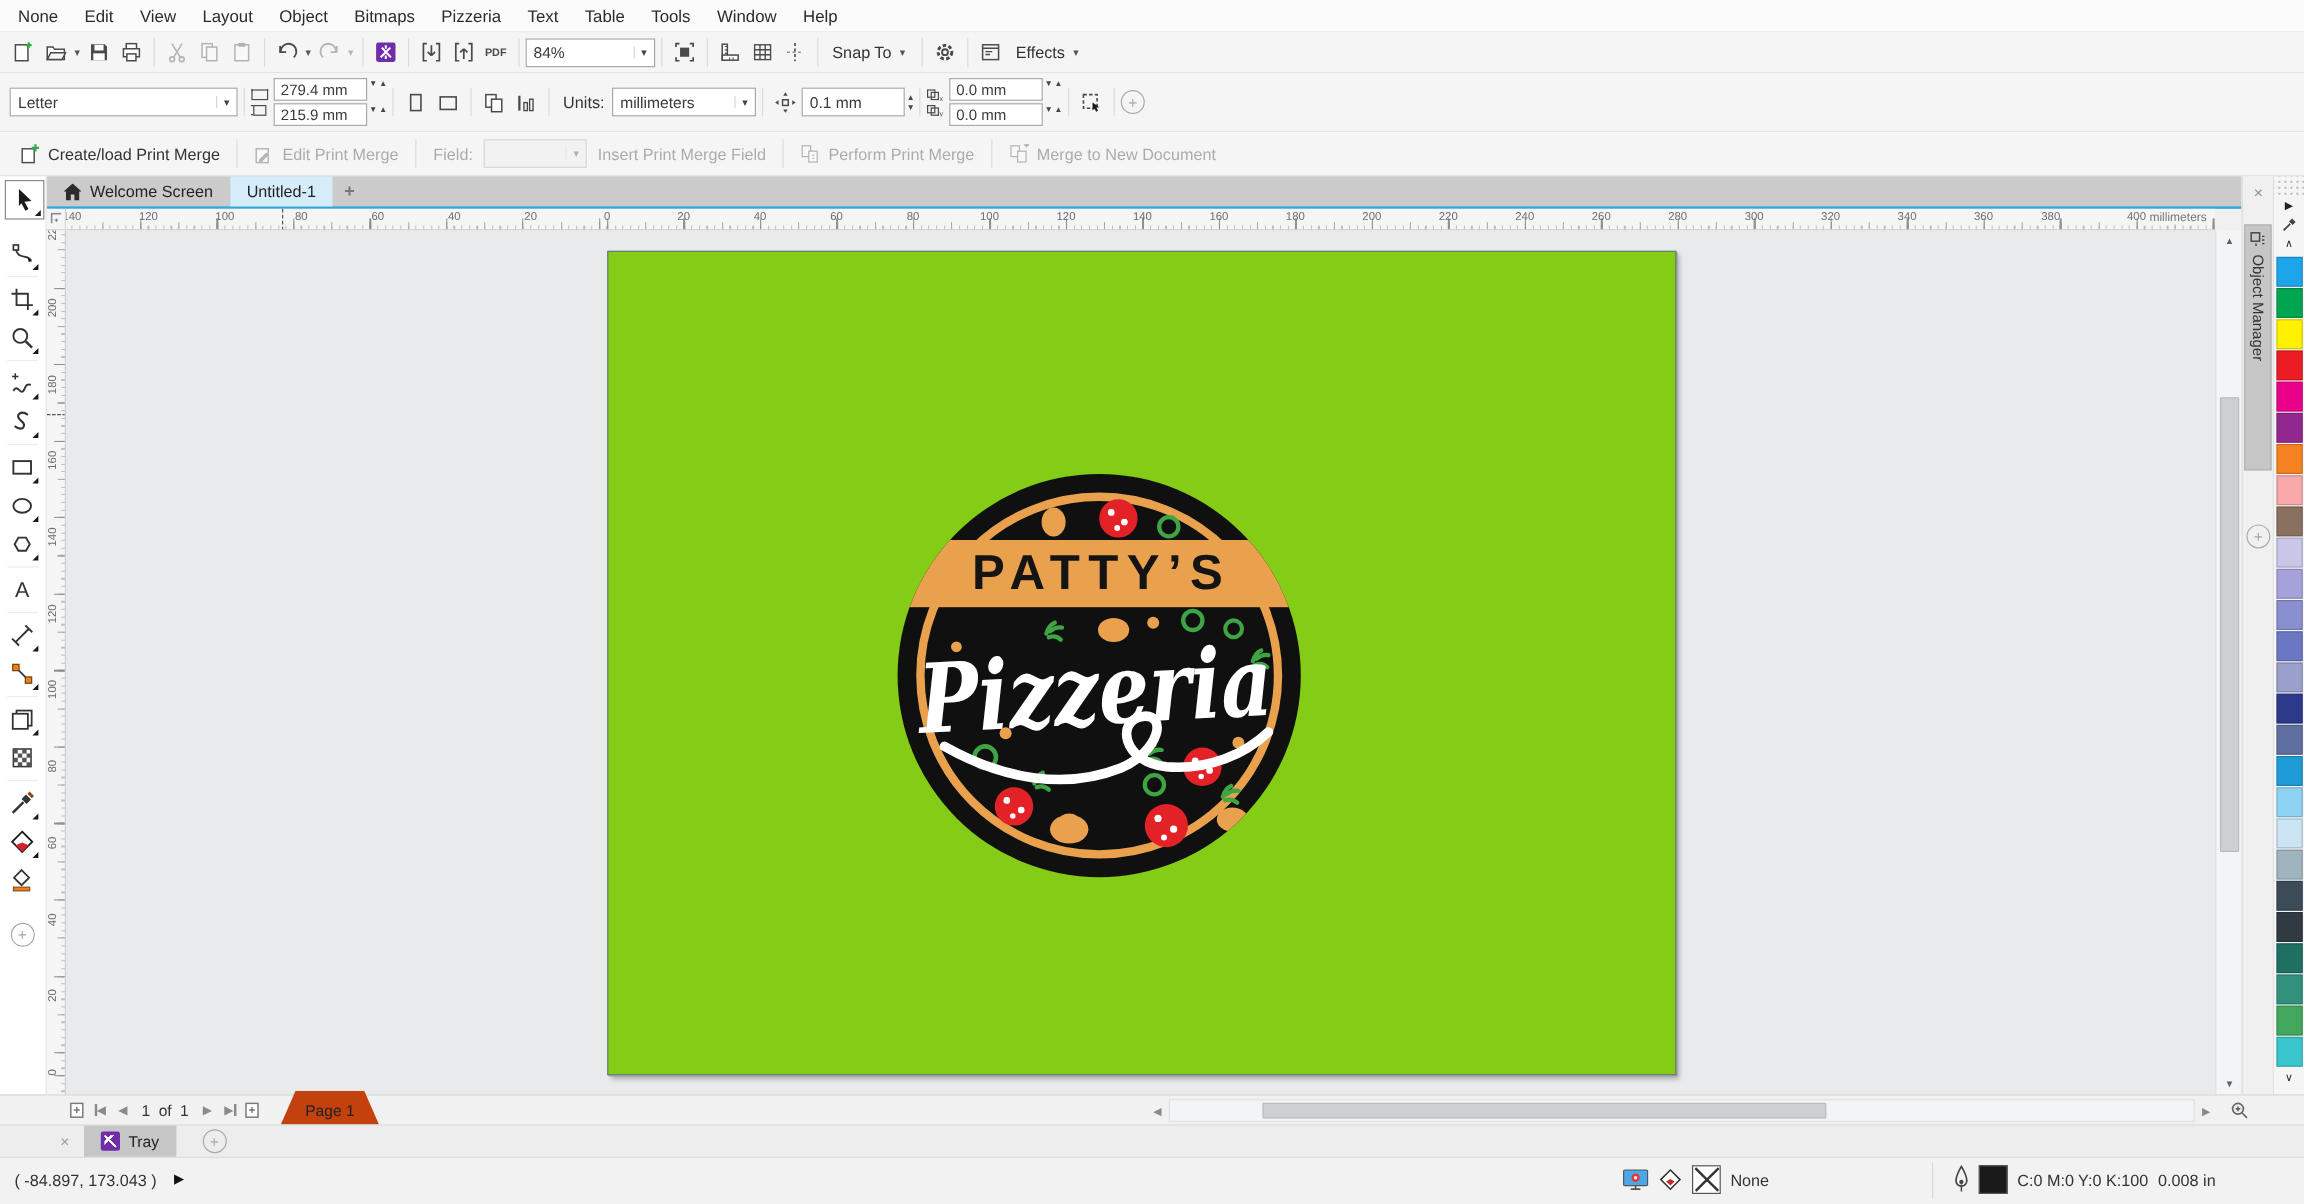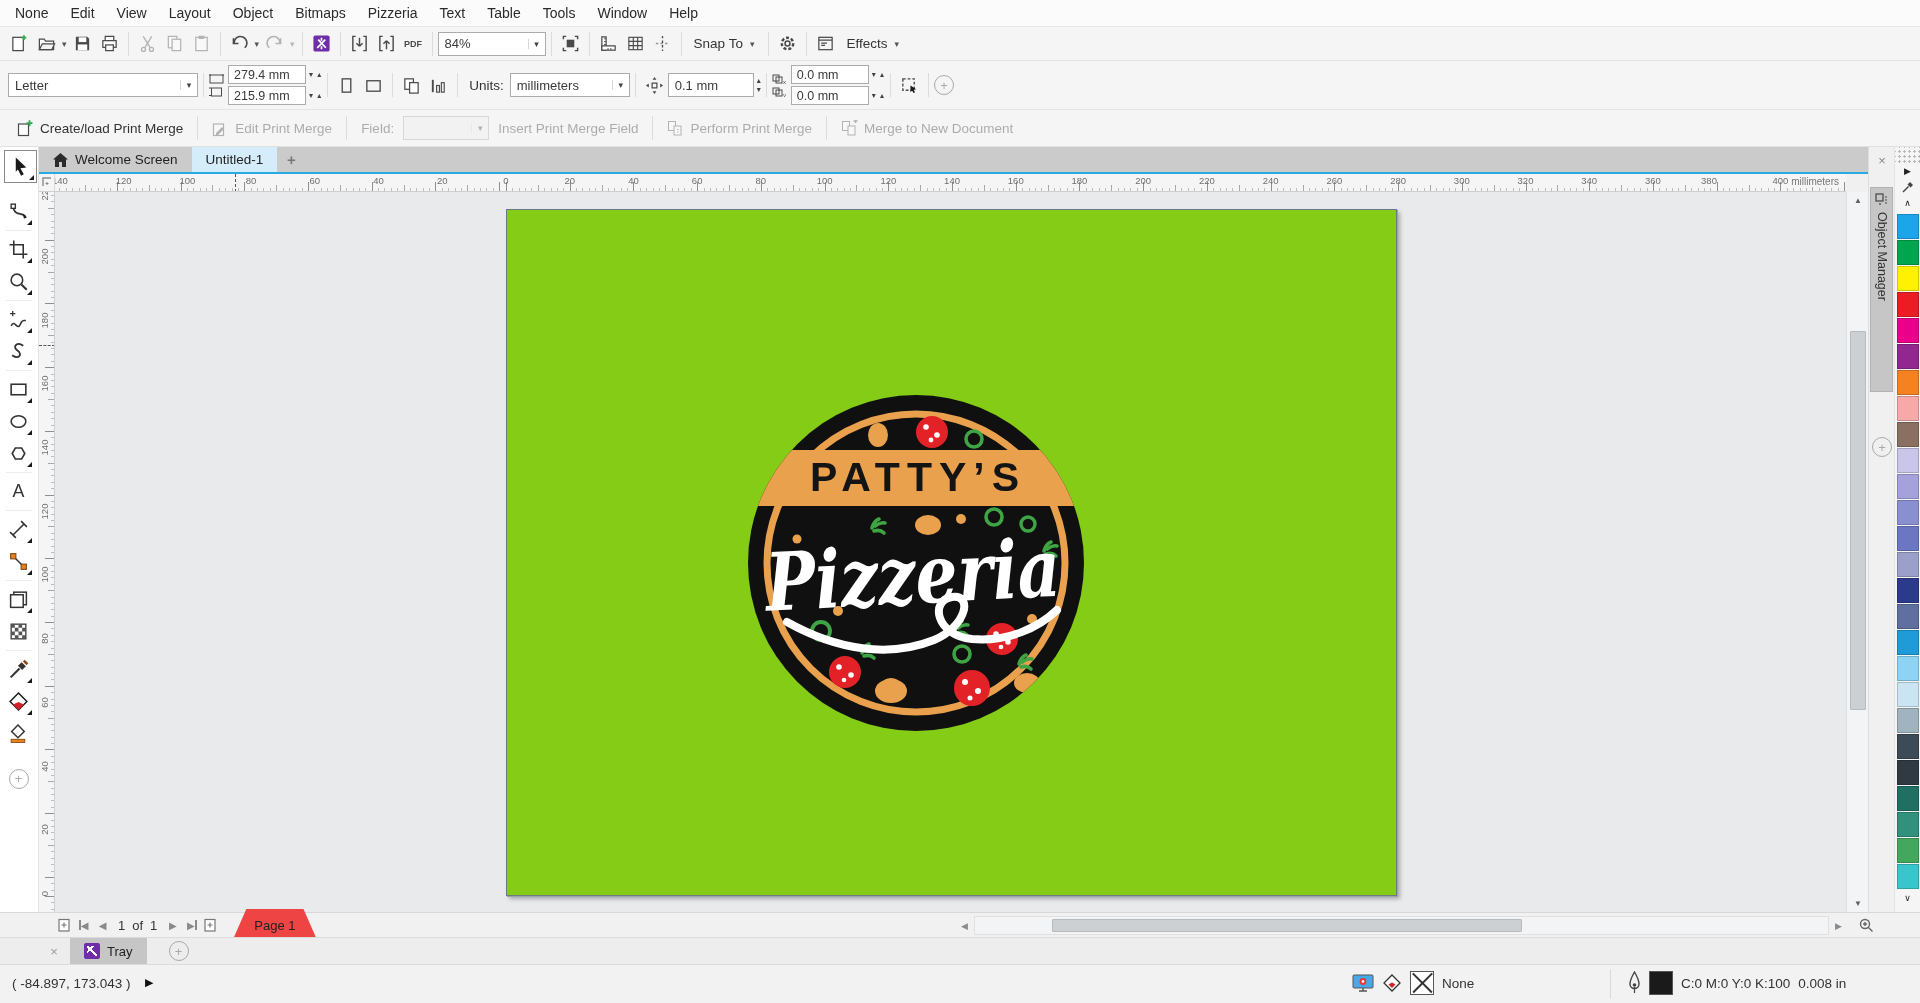--- a/index.html
+++ b/index.html
@@ -21,21 +21,21 @@
   
   #toolbar { left:0; top:27px; width:1920px; height:34px; background:#f5f5f5; border-bottom:1px solid #e4e4e4; display:flex; align-items:center; padding-left:6px; }
   .combo { height:24px; background:#fff; border:1px solid #ababab; display:flex; align-items:center; font-size:13px; }
   .combo .val { flex:1; padding:0 6px; white-space:nowrap; overflow:hidden; }
   .combo .dd { width:17px; text-align:center; border-left:1px solid #d7d7d7; font-size:9px; color:#444; }
   .tbtn { display:flex; align-items:center; gap:5px; padding:0 7px; height:27px; font-size:13.5px; color:#333; }
 
   
   #propbar { left:0; top:61px; width:1920px; height:49px; background:#f5f5f5; border-bottom:1px solid #e4e4e4; display:flex; align-items:center; padding-left:8px; }
   .fieldcol { display:flex; flex-direction:column; gap:2px; }
-  .mmfield { display:flex; align-items:center; height:19px; }
+  .mmfield { display:flex; height:19px; }
   .mmfield .fv { width:78px; height:19px; background:#fff; border:1px solid #ababab; font-size:12.5px; padding:0 5px; display:flex; align-items:center; }
   .minispin { font-size:8px; color:#444; letter-spacing:1px; padding-left:3px; }
   .spincol { display:flex; flex-direction:column; justify-content:center; height:24px; font-size:8px; color:#444; line-height:9px; padding-left:3px; }
   .pblabel { font-size:13.5px; color:#333; padding:0 6px; white-space:nowrap; }
 
   
   #pmbar { left:0; top:110px; width:1920px; height:37px; background:#f5f5f5; border-bottom:1px solid #e0e0e0; display:flex; align-items:center; padding-left:8px; }
   .pmbtn { display:flex; align-items:center; gap:6px; padding:0 9px; height:28px; font-size:13.5px; color:#333; white-space:nowrap; }
 
   
@@ -100,21 +100,21 @@
   .pal-ctl { height:16px; display:flex; align-items:center; justify-content:center; font-size:9px; color:#222; }
   #pal-swatches { padding-top:2px; }
   .sw { width:22px; height:25px; margin:1px auto; border:1px solid rgba(0,0,0,.18); }
 
   
   #bottombar { left:0; top:912px; width:1920px; height:25px; background:#f1f1f1; border-top:1px solid #d8d8d8; display:flex; align-items:center; }
   .navbtn { width:19px; height:20px; display:flex; align-items:center; justify-content:center; font-size:10px; color:#8a8a8a; }
   .navbtn.bar::after { content:""; width:2px; height:10px; background:#8a8a8a; }
   .navbtn.bar-l::before { content:""; width:2px; height:10px; background:#8a8a8a; }
   #pagecount { font-size:13px; color:#333; padding:0 6px; display:flex; gap:7px; }
-  #page-tab { margin-left:12px; height:32px; padding:0 22px; display:flex; align-items:center; font-size:13px; color:#222; background:#ef4444; clip-path:polygon(14px 0, calc(100% - 14px) 0, 100% 100%, 0 100%); filter:drop-shadow(0 0 .6px #9a9a9a); }
+  #page-tab { margin-left:12px; height:32px; padding:0 22px; display:flex; align-items:center; font-size:13px; color:#222; background:#c2410c; clip-path:polygon(14px 0, calc(100% - 14px) 0, 100% 100%, 0 100%); filter:drop-shadow(0 0 .6px #9a9a9a); }
   #hscroll { position:absolute; left:955px; top:3px; width:893px; height:19px; display:flex; align-items:center; }
   #htrack { position:relative; width:855px; height:19px; background:#f3f4f5; border:1px solid #e0e0e0; }
   #hthumb { position:absolute; left:77px; top:2px; width:470px; height:13px; background:#cdd0d2; border:1px solid #b8bbbd; border-radius:1px; }
   #zoomfit { position:absolute; right:44px; top:2px; }
   #traybar { left:0; top:937px; width:1920px; height:27px; background:#ededed; border-top:1px solid #dcdcdc; display:flex; align-items:center; }
   #tray-close { width:20px; height:20px; margin-left:44px; display:flex; align-items:center; justify-content:center; color:#9a9a9a; font-size:13px; }
   #tray-tab { height:27px; display:flex; align-items:center; gap:7px; padding:0 14px; background:#c6c6c6; margin-left:6px; font-size:13px; color:#222; }
   .corel-ic { width:16px; height:16px; background:#6f2da8; border-radius:2px; position:relative; }
   .corel-ic::before { content:""; position:absolute; left:3px; top:3px; width:10px; height:10px; background:
      linear-gradient(45deg, transparent 44%, #fff 44% 56%, transparent 56%),

